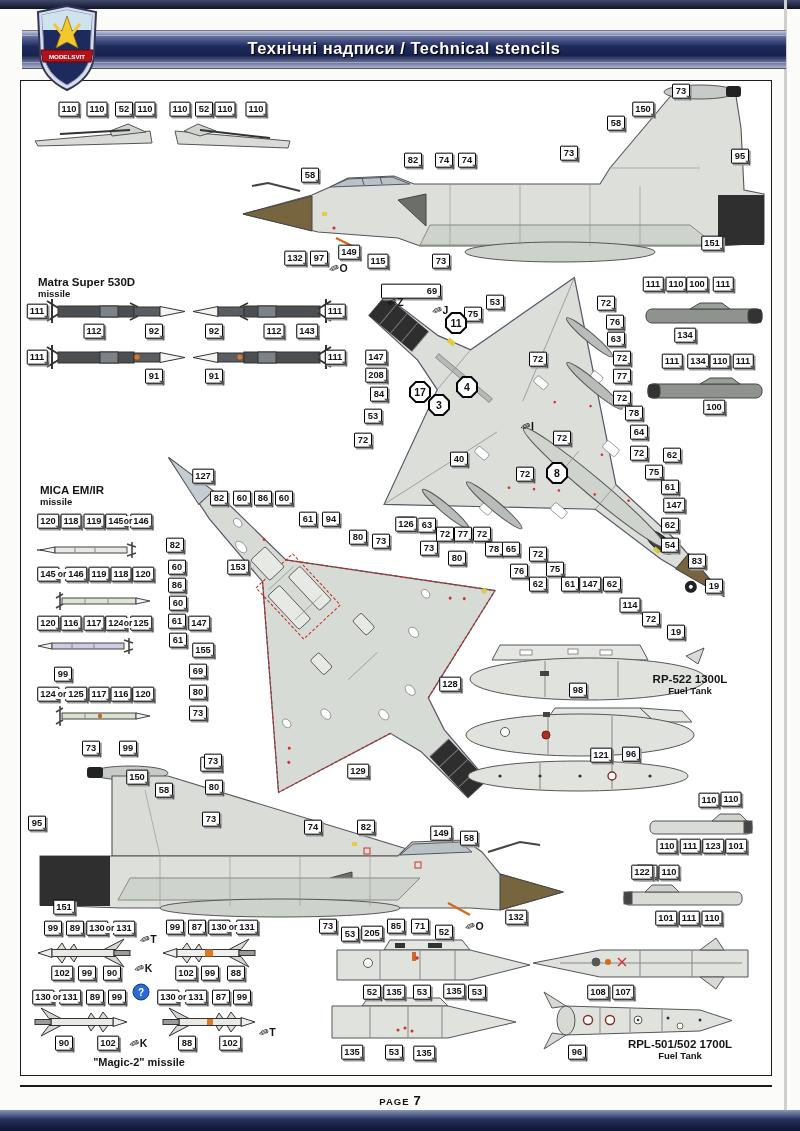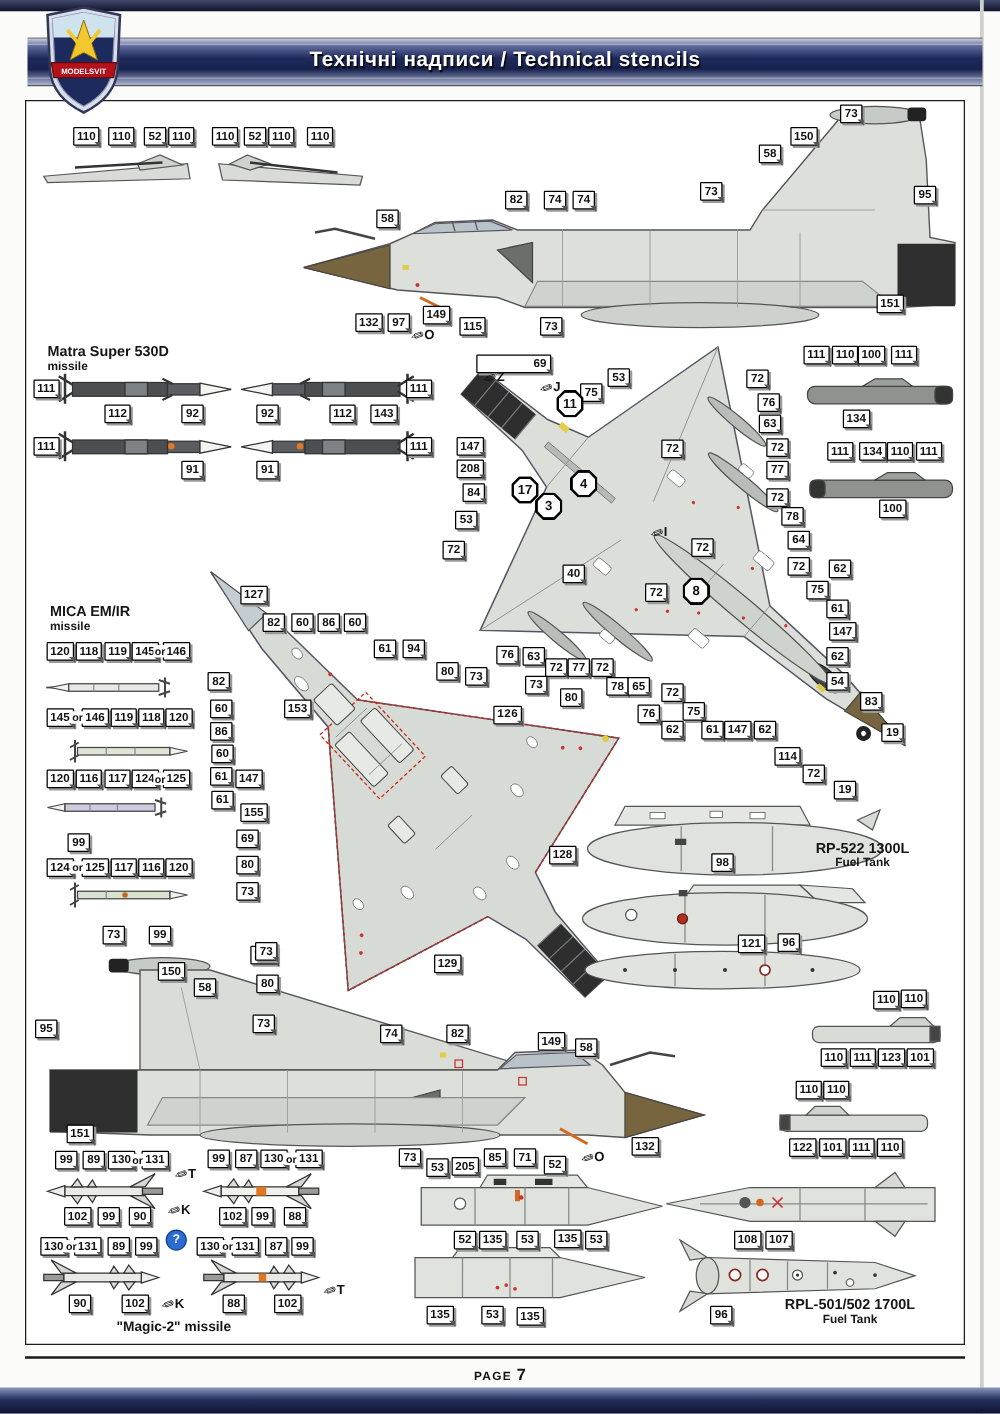--- a/index.html
+++ b/index.html
@@ -521,21 +521,21 @@
     <div class="callout" style="left: 128px; top: 748px;">99</div>
     <div class="callout" style="left: 203px; top: 476px;">127</div>
     <div class="callout" style="left: 219px; top: 498px;">82</div>
     <div class="callout" style="left: 242px; top: 498px;">60</div>
     <div class="callout" style="left: 263px; top: 498px;">86</div>
     <div class="callout" style="left: 284px; top: 498px;">60</div>
     <div class="callout" style="left: 308px; top: 519px;">61</div>
     <div class="callout" style="left: 331px; top: 519px;">94</div>
     <div class="callout" style="left: 358px; top: 537px;">80</div>
     <div class="callout" style="left: 381px; top: 541px;">73</div>
-    <div class="callout" style="left: 406px; top: 572px; font-family: Liberation Mono, monospace;">126</div>
+    <div class="callout" style="left: 406px; top: 524px;">126</div>
     <div class="callout" style="left: 429px; top: 548px;">73</div>
     <div class="callout" style="left: 457px; top: 558px;">80</div>
     <div class="callout" style="left: 175px; top: 545px;">82</div>
     <div class="callout" style="left: 177px; top: 567px;">60</div>
     <div class="callout" style="left: 177px; top: 585px;">86</div>
     <div class="callout" style="left: 178px; top: 603px;">60</div>
     <div class="callout" style="left: 177px; top: 621px;">61</div>
     <div class="callout" style="left: 199px; top: 623px;">147</div>
     <div class="callout" style="left: 178px; top: 640px;">61</div>
     <div class="callout" style="left: 238px; top: 567px;">153</div>
@@ -605,21 +605,21 @@
     <div class="callout" style="left: 623px; top: 992px;">107</div>
     <div class="callout" style="left: 577px; top: 1052px;">96</div>
     <div class="callout" style="left: 709px; top: 800px;">110</div>
     <div class="callout" style="left: 731px; top: 799px;">110</div>
     <div class="callout" style="left: 667px; top: 846px;">110</div>
     <div class="callout" style="left: 690px; top: 846px;">111</div>
     <div class="callout" style="left: 713px; top: 846px;">123</div>
     <div class="callout" style="left: 736px; top: 846px;">101</div>
     <div class="callout" style="left: 647px; top: 872px;">110</div>
     <div class="callout" style="left: 669px; top: 872px;">110</div>
-    <div class="callout" style="left: 642px; top: 918px; text-align: right;">122</div>
+    <div class="callout" style="left: 642px; top: 872px; text-align: right;">122</div>
     <div class="callout" style="left: 666px; top: 918px;">101</div>
     <div class="callout" style="left: 689px; top: 918px;">111</div>
     <div class="callout" style="left: 712px; top: 918px;">110</div>
     <div class="step" style="left: 456px; top: 323px;">
       <span>11</span>
     </div>
     <div class="step" style="left: 420px; top: 392px;">
       <span>17</span>
     </div>
     <div class="step" style="left: 467px; top: 387px;">

